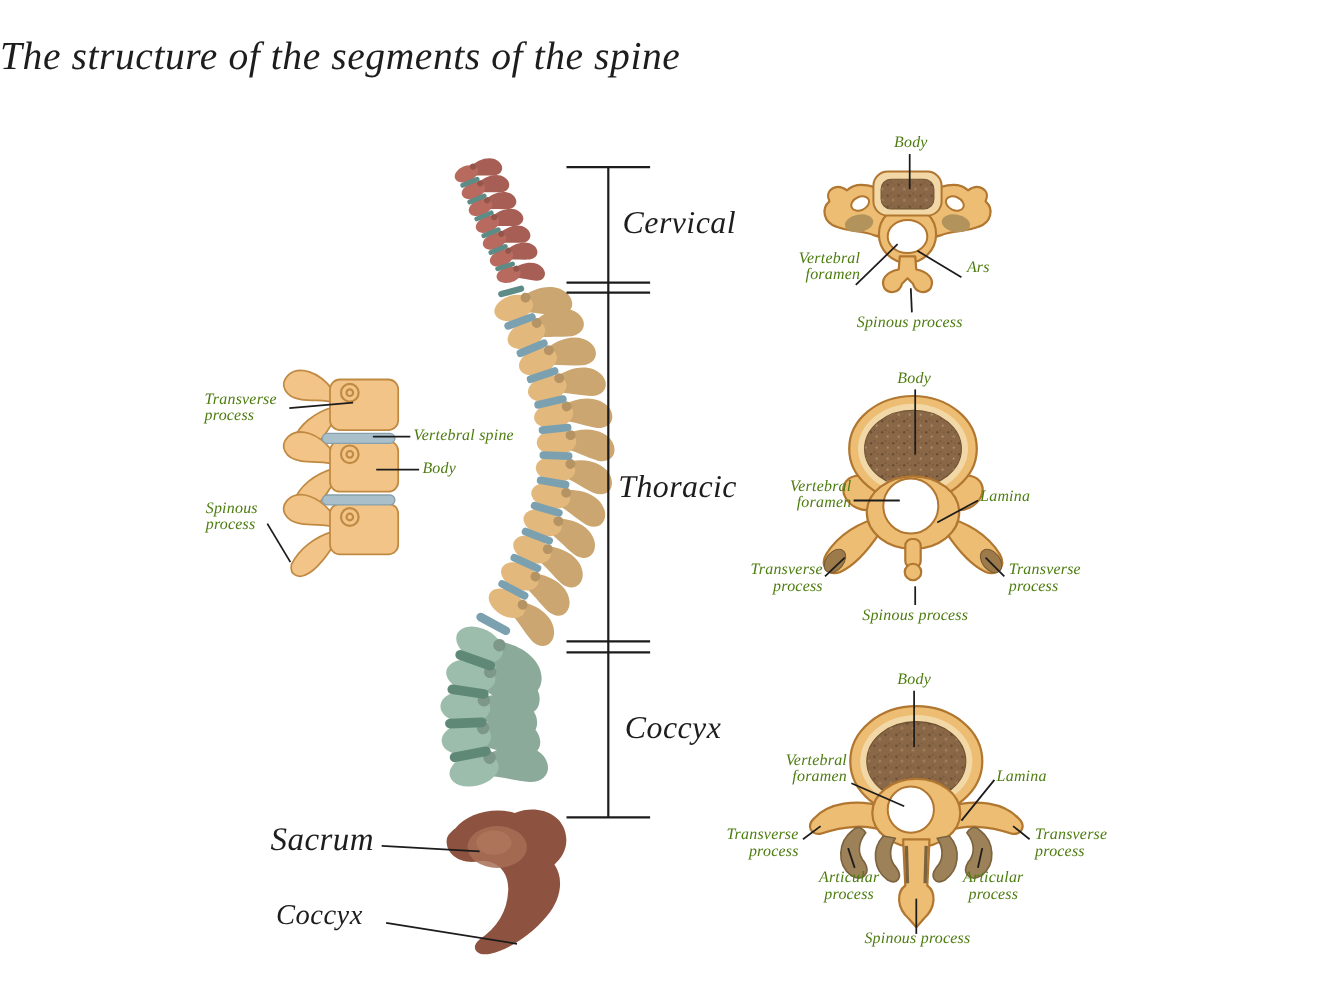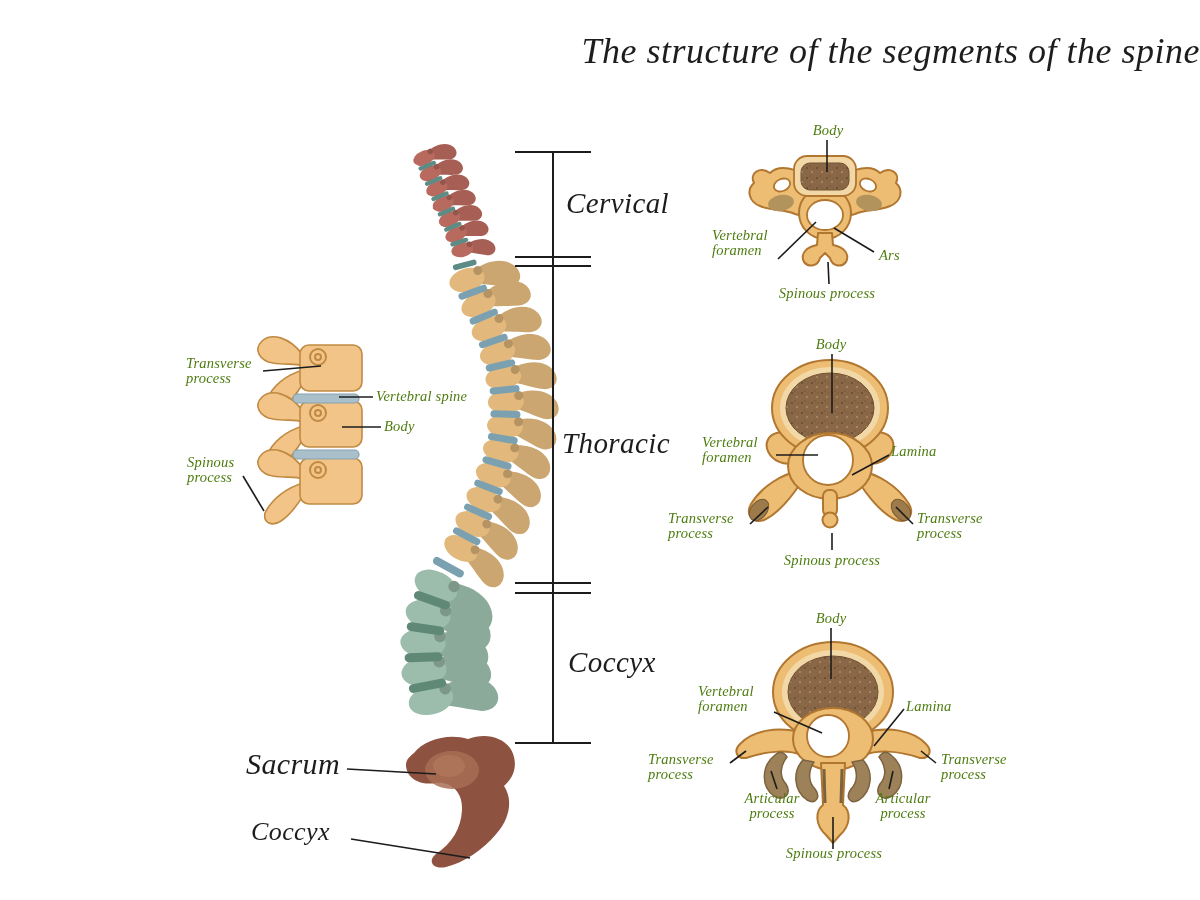--- a/index.html
+++ b/index.html
@@ -3,29 +3,29 @@
 <meta charset="utf-8">
 <style>
   * { margin:0; padding:0; box-sizing:border-box; }
   html,body { width:1200px; height:900px; }
   body {
     position:relative; background:#ffffff; overflow:hidden;
     font-family:"Liberation Serif","DejaVu Serif",serif;
   }
   #art { position:absolute; left:0; top:0; }
   #title {
-    position:absolute; top:30px; left:0; width:1200px; text-align:right;
+    position:absolute; top:30px; left:0; width:1200px; text-align:left;
     font-style:italic; font-size:36px; color:#1d1d1d; letter-spacing:.5px;
   }
   .lbl {
     position:absolute; font-style:italic; color:#4d7c0f;
     font-size:14.5px; line-height:1.06; letter-spacing:.2px;
   }
   .lbl.big { font-size:29px; line-height:1; letter-spacing:.4px; color:#1d1d1d; }
-  .r { }
+  .r { text-align:right; }
   .c { text-align:center; }
   .nw { white-space:nowrap;font-style:italic; }
   
   .bone      { fill:var(--bone); stroke:var(--outline); stroke-width:2; stroke-linejoin:round; }
   .creamline { fill:var(--cream); stroke:var(--outline); stroke-width:1.8; }
   .cream     { fill:var(--cream); }
   .inner     { fill:var(--inner); stroke:#6f5233; stroke-width:1; }
   .white     { fill:#ffffff; stroke:var(--outline); stroke-width:1.8; }
   .patch     { fill:var(--patch); }
   .artic     { fill:var(--artic); stroke:var(--artic-edge); stroke-width:1.5; stroke-linejoin:round; }
@@ -329,21 +329,21 @@
 <div class="lbl" style="left:187px;top:455px;width:62px">Spinous process</div>
 
 <div class="lbl big nw" style="left:566px;top:189px">Cervical</div>
 <div class="lbl big nw" style="left:562px;top:429px">Thoracic</div>
 <div class="lbl big nw" style="left:568px;top:648px">Coccyx</div>
 <div class="lbl big nw" style="left:246px;top:749px;font-size:30px">Sacrum</div>
 <div class="lbl big nw" style="left:251px;top:819px;font-size:26px">Coccyx</div>
 
 <div class="lbl c" style="left:797px;top:123px;width:62px">Body</div>
 <div class="lbl r" style="left:712px;top:228px;width:70px">Vertebral foramen</div>
-<div class="lbl nw" style="left:879px;top:248px">Ars</div>
+<div class="lbl nw" style="left:879px;top:236px">Ars</div>
 <div class="lbl c nw" style="left:767px;top:286px;width:120px">Spinous process</div>
 
 <div class="lbl c" style="left:800px;top:337px;width:62px">Body</div>
 <div class="lbl r" style="left:702px;top:435px;width:72px">Vertebral foramen</div>
 <div class="lbl nw" style="left:891px;top:444px">Lamina</div>
 <div class="lbl r" style="left:668px;top:511px;width:80px">Transverse process</div>
 <div class="lbl" style="left:917px;top:511px;width:80px">Transverse process</div>
 <div class="lbl c nw" style="left:772px;top:553px;width:120px">Spinous process</div>
 
 <div class="lbl c" style="left:799px;top:611px;width:64px">Body</div>

